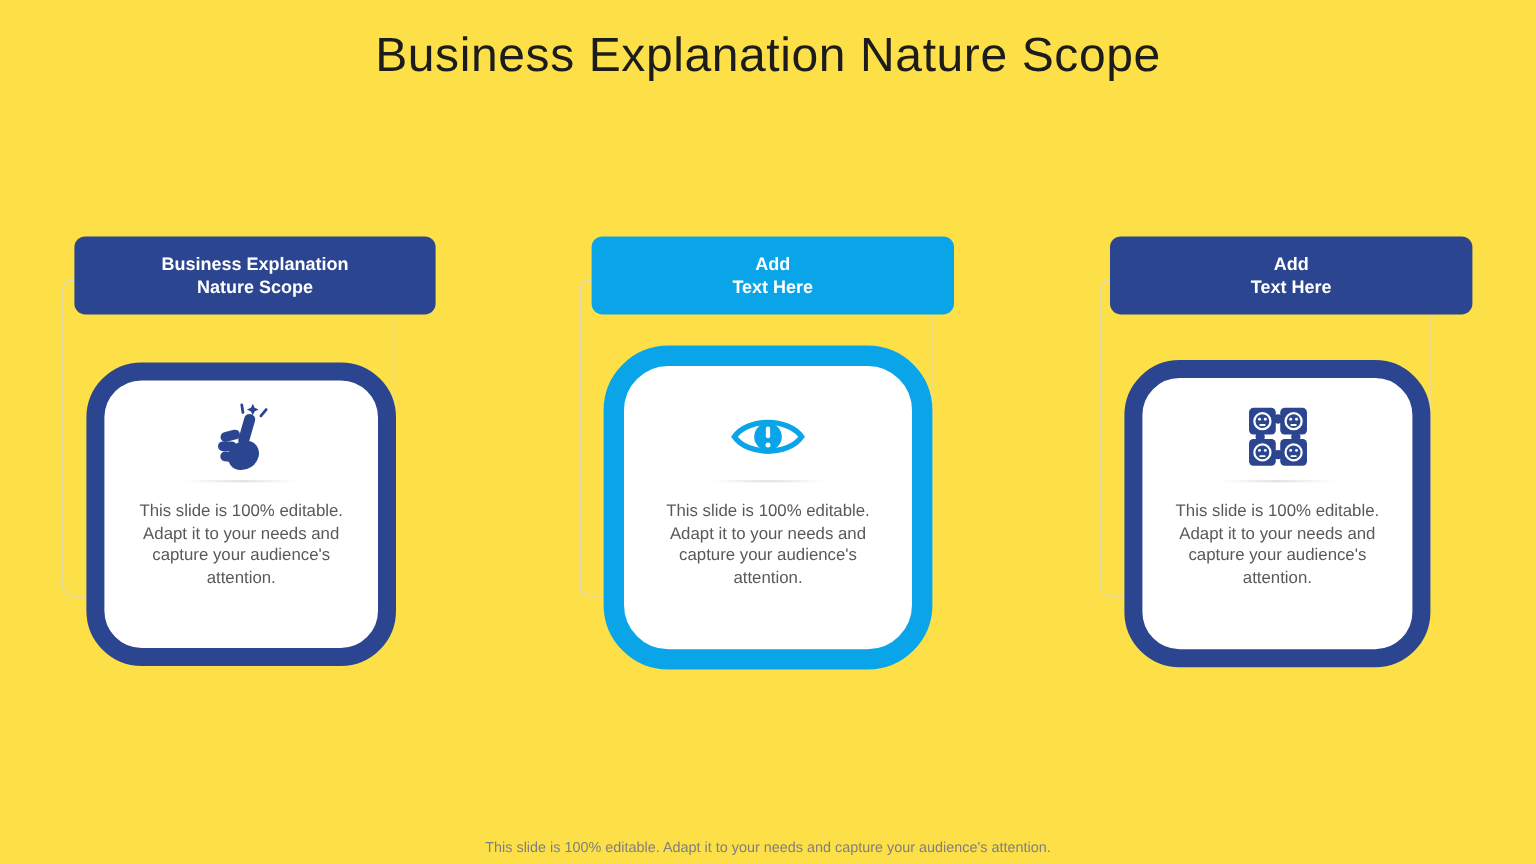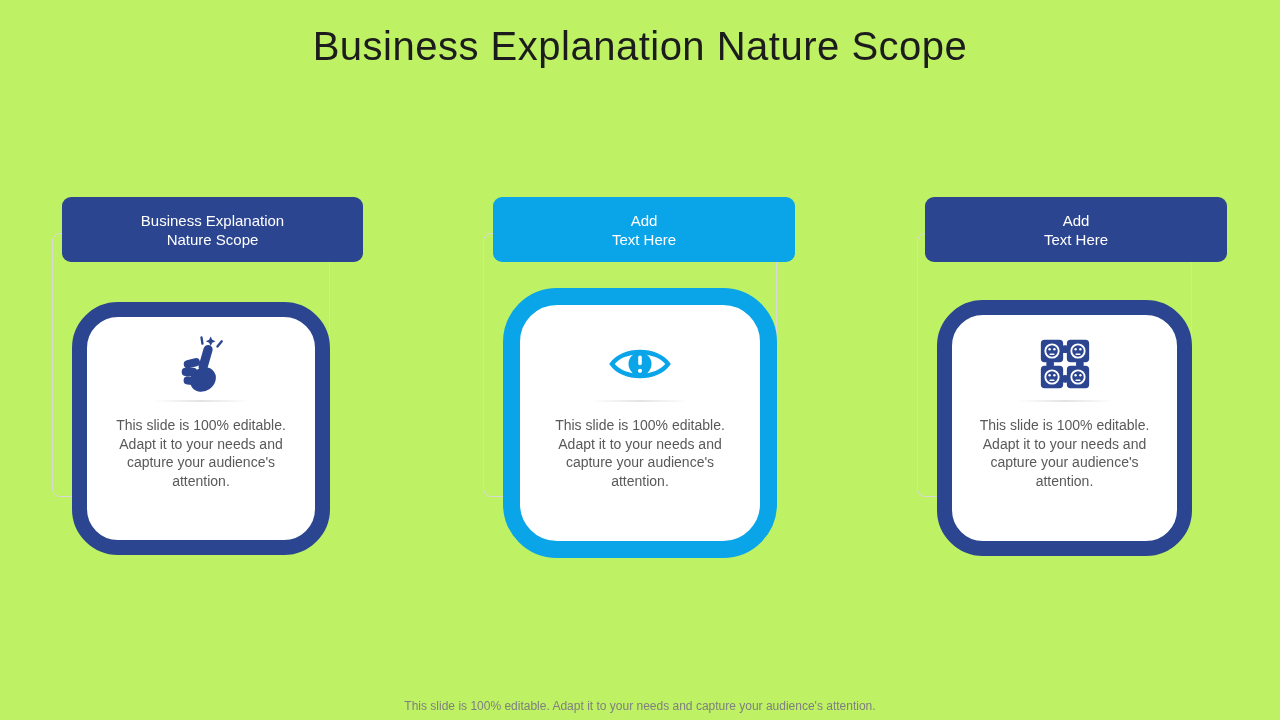--- a/index.html
+++ b/index.html
@@ -1,21 +1,21 @@
 <!DOCTYPE html>
 <html><head>
 <meta charset="utf-8">
 <style>
   * { margin: 0; padding: 0; box-sizing: border-box; }
   html, body { background: #ffffff; }
   .slide {
     position: relative;
     width: 1280px;
     height: 720px;
-    background: #bef264;
+    background: #fde047;
     font-family: "Liberation Sans", sans-serif;
     overflow: hidden;
   }
   .title {
     position: absolute;
     top: 22px;
     left: 0;
     width: 100%;
     text-align: center;
     font-size: 40px;
@@ -38,21 +38,21 @@
   .pill {
     position: absolute;
     height: 65px;
     border-radius: 9px;
     display: flex;
     flex-direction: column;
     justify-content: center;
     align-items: center;
     color: #ffffff;
     font-size: 15px;
-    font-weight: normal;
+    font-weight: bold;
     line-height: 19px;
     text-align: center;
     z-index: 2;
   }
   .pill-1 { left: 62px;  top: 197px; width: 301px; background: #2b4590; }
   .pill-2 { left: 493px; top: 197px; width: 302px; background: #0aa5e8; }
   .pill-3 { left: 925px; top: 197px; width: 302px; background: #2b4590; }
 
   .card {
     position: absolute;

